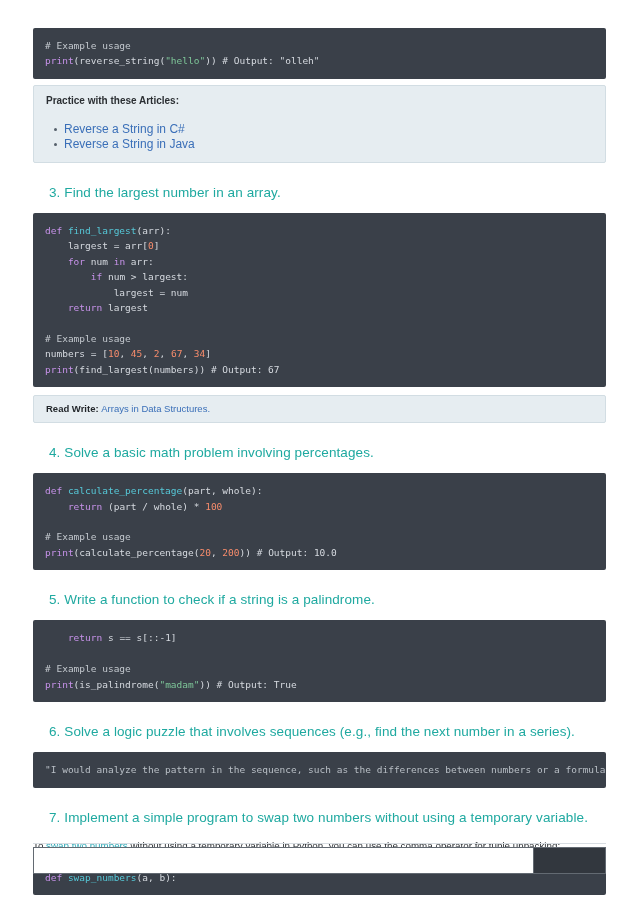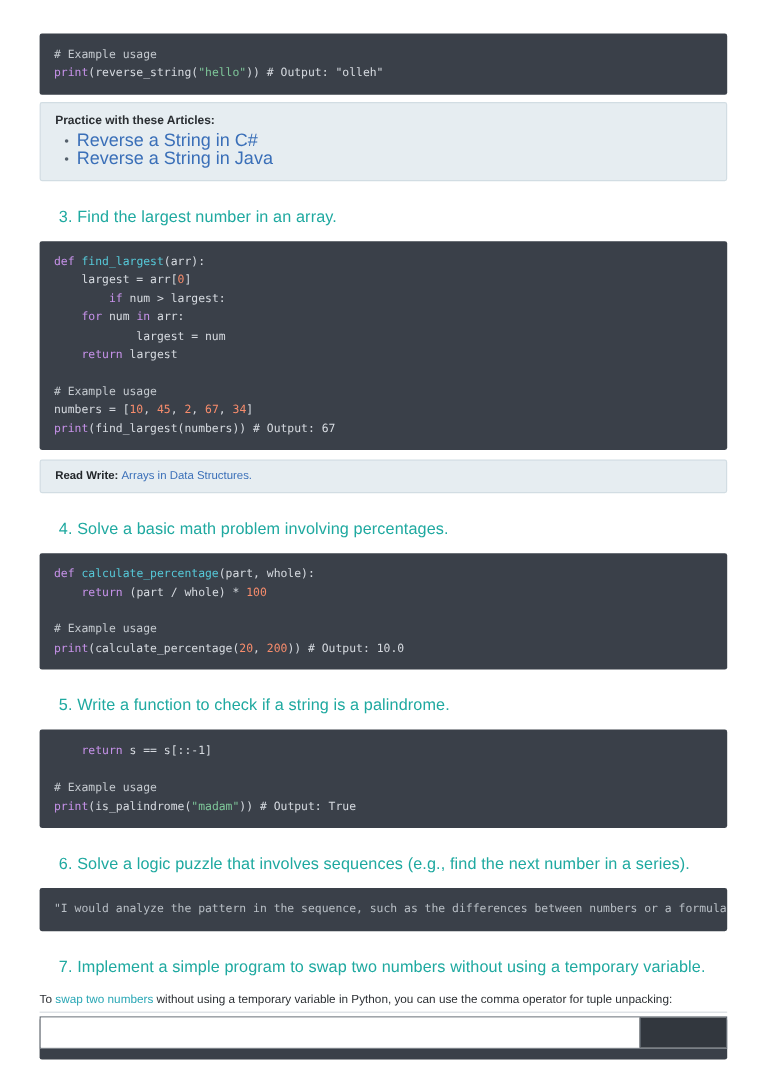--- a/index.html
+++ b/index.html
@@ -62,30 +62,30 @@
     border: 1px solid #d2dde3;
     border-radius: 2px;
     padding: 9px 12px 10px 12px;
     width: 573px;
     margin: 6px 0 0 0;
   }
   .info-title {
     font-size: 10px;
     font-weight: bold;
     color: #2b2f33;
-    margin: 0 0 4px 0;
+    margin: 0 0 16px 0;
   }
   .info-list {
     margin: 0;
     padding: 0 0 0 18px;
     list-style: none;
   }
   .info-list li {
     position: relative;
-    font-size: 15px;
+    font-size: 12px;
     line-height: 15px;
     color: #3a6fb8;
   }
   .info-list li:before {
     content: "";
     position: absolute;
     left: -10px; top: 6px;
     width: 3px; height: 3px;
     border-radius: 50%;
     background: #55606b;
@@ -180,22 +180,22 @@
           <li><a class="info-link" href="#">Reverse a String in C#</a></li>
           <li><a class="info-link" href="#">Reverse a String in Java</a></li>
         </ul>
     </div>
 
     <div id="sections">
         <h2 class="section-heading">3. Find the largest number in an array.</h2>
         <div class="code-block">
           <div class="code-line"><span class="tok-kw">def </span><span class="tok-fn">find_largest</span><span class="tok-plain">(arr):</span></div>
           <div class="code-line"><span class="tok-plain">    largest = arr[</span><span class="tok-num">0</span><span class="tok-plain">]</span></div>
+          <div class="code-line"><span class="tok-plain">    </span><span class="tok-kw">for</span><span class="tok-plain"> num </span><span class="tok-kw">in</span><span class="tok-plain"> arr:</span></div>
           <div class="code-line"><span class="tok-plain">        </span><span class="tok-kw">if</span><span class="tok-plain"> num &gt; largest:</span></div>
-          <div class="code-line"><span class="tok-plain">    </span><span class="tok-kw">for</span><span class="tok-plain"> num </span><span class="tok-kw">in</span><span class="tok-plain"> arr:</span></div>
           <div class="code-line"><span class="tok-plain">            largest = num</span></div>
           <div class="code-line"><span class="tok-plain">    </span><span class="tok-kw">return</span><span class="tok-plain"> largest</span></div>
           <div class="code-line blank"></div>
           <div class="code-line"><span class="tok-com"># Example usage</span></div>
           <div class="code-line"><span class="tok-plain">numbers = [</span><span class="tok-num">10</span><span class="tok-plain">, </span><span class="tok-num">45</span><span class="tok-plain">, </span><span class="tok-num">2</span><span class="tok-plain">, </span><span class="tok-num">67</span><span class="tok-plain">, </span><span class="tok-num">34</span><span class="tok-plain">]</span></div>
           <div class="code-line"><span class="tok-kw">print</span><span class="tok-plain">(find_largest(numbers)) # Output: 67</span></div>
         </div>
         <div class="readmore-box"><span class="readmore-label">Read Write: </span><a class="readmore-link" href="#">Arrays in Data Structures.</a></div>
         <h2 class="section-heading">4. Solve a basic math problem involving percentages.</h2>
         <div class="code-block">

